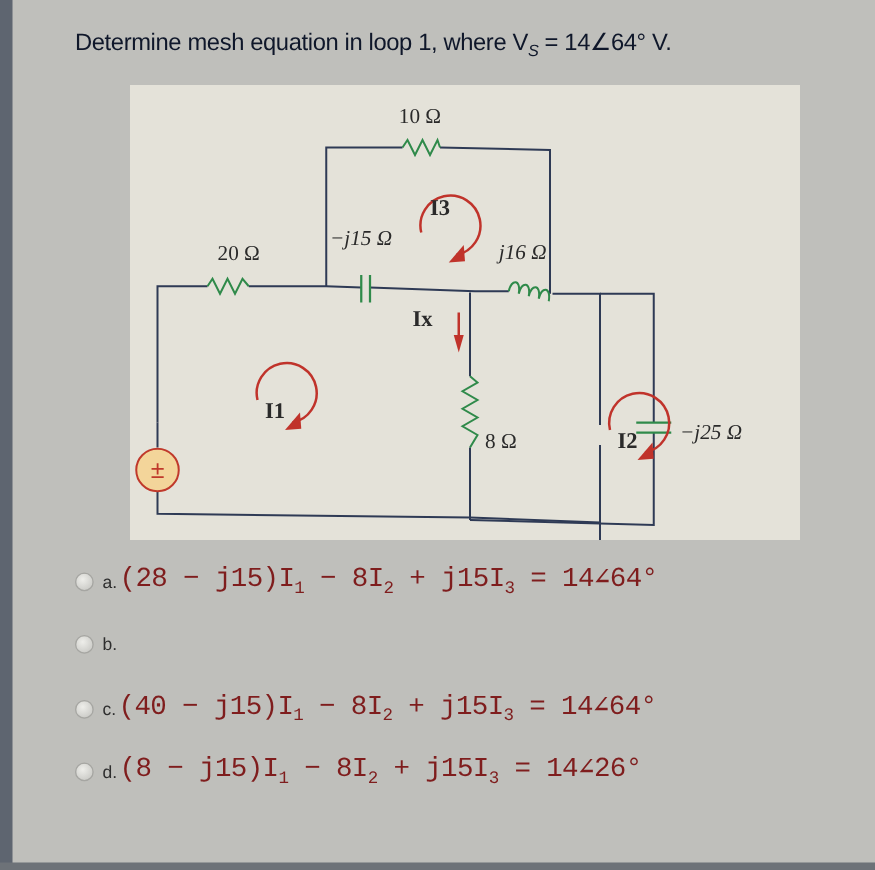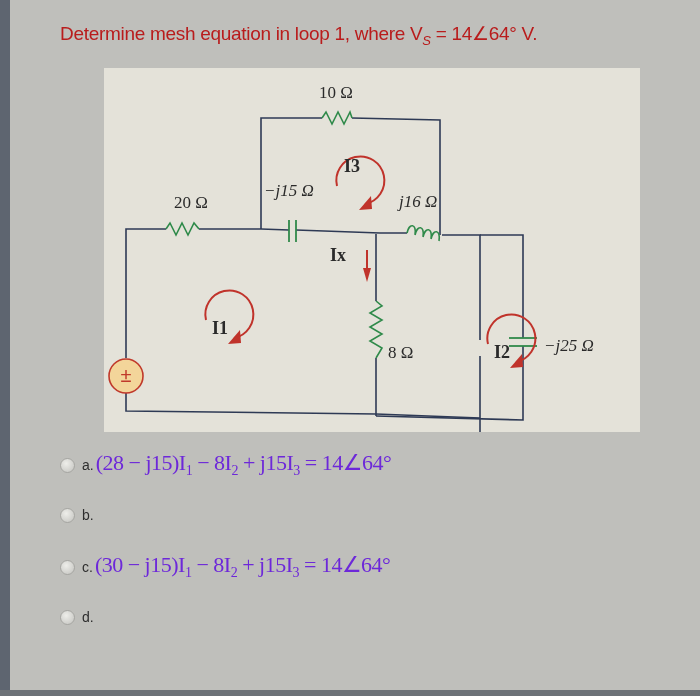--- a/index.html
+++ b/index.html
@@ -6,38 +6,38 @@
   body {
     width: 700px; height: 696px; overflow: hidden;
     background: #bfbfbb;
     font-family: "Liberation Sans", sans-serif;
     position: relative;
   }
   .left-edge { position: absolute; left: 0; top: 0; width: 10px; height: 696px; background: #5e6570; }
   .bottom-edge { position: absolute; left: 0; bottom: 0; width: 700px; height: 6px; background: #6d7278; }
   .question {
     position: absolute; left: 60px; top: 22px;
-    font-size: 19px; color: #b91c1c; letter-spacing: -0.3px;
+    font-size: 19px; color: #0f172a; letter-spacing: -0.3px;
   }
   .question sub { font-size: 13px; font-style: italic; }
   .figure {
     position: absolute; left: 104px; top: 68px; width: 536px; height: 364px;
     background: #e4e2d9;
   }
   .options { position: absolute; left: 60px; top: 445px; }
   .option {
     position: absolute; left: 0; height: 40px; display: flex; align-items: center; white-space: nowrap;
   }
   .radio {
     width: 13px; height: 13px; border-radius: 50%;
     background: radial-gradient(circle at 40% 35%, #eeeeea, #c2c2be);
     border: 1px solid #a6a6a2; margin-right: 7px; cursor: pointer;
   }
   .opt-letter { font-size: 14px; color: #2e2e2e; margin-right: 2px; }
-  .opt-eq { font-size: 22px; color: #6d28d9; font-family: Liberation Serif, serif; letter-spacing: -0.5px; }
+  .opt-eq { font-size: 22px; color: #7f1d1d; font-family: Liberation Mono, monospace; letter-spacing: -0.5px; }
   .opt-eq sub { font-size: 14px; }
 </style>
 </head>
 <body>
 
 <div class="left-edge"></div>
 <div class="bottom-edge"></div>
 
 <div class="question">
   <span>Determine mesh equation in loop 1, where V</span><sub>S</sub><span> = 14∠64° V.</span>
@@ -127,19 +127,20 @@
     <span class="opt-letter">a.</span>
     <span class="opt-eq"><span>(28 − j15)</span>I<sub>1</sub><span> − 8I</span><sub>2</sub><span> + j15I</span><sub>3</sub><span> = 14∠64°</span></span>
   </div>
   <div class="option" style="top:50px;">
     <span class="radio"></span>
     <span class="opt-letter">b.</span>
   </div>
   <div class="option" style="top:102px;">
     <span class="radio"></span>
     <span class="opt-letter">c.</span>
-    <span class="opt-eq"><span>(30 − j15)</span>I<sub>1</sub><span> − 8I</span><sub>2</sub><span> + j15I</span><sub>3</sub><span> = 14∠64°</span></span>
+    <span class="opt-eq"><span>(40 − j15)</span>I<sub>1</sub><span> − 8I</span><sub>2</sub><span> + j15I</span><sub>3</sub><span> = 14∠64°</span></span>
   </div>
   <div class="option" style="top:152px;">
     <span class="radio"></span>
     <span class="opt-letter">d.</span>
+    <span class="opt-eq"><span>(8 − j15)</span>I<sub>1</sub><span> − 8I</span><sub>2</sub><span> + j15I</span><sub>3</sub><span> = 14∠26°</span></span>
   </div>
 </div>
 
 </body></html>

